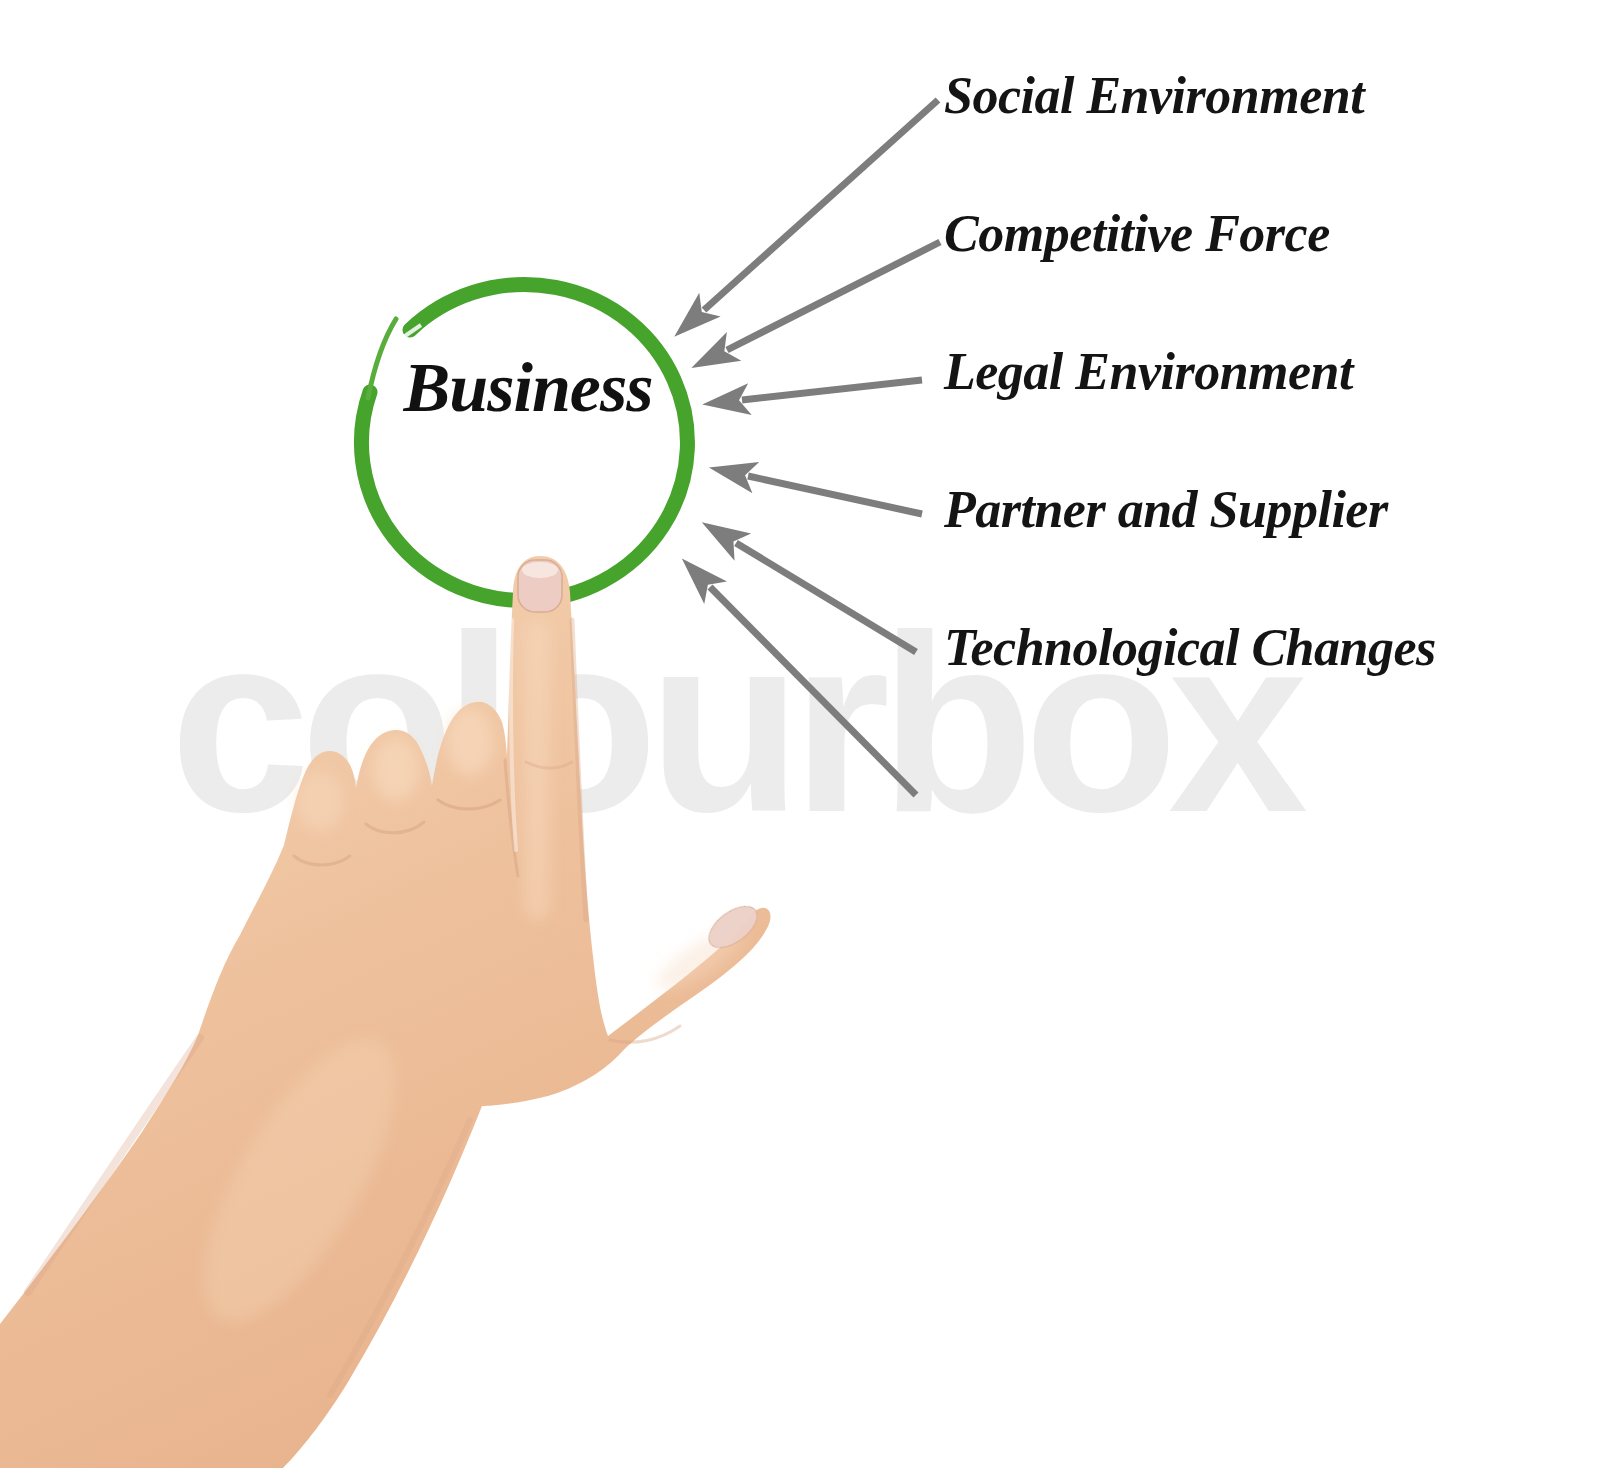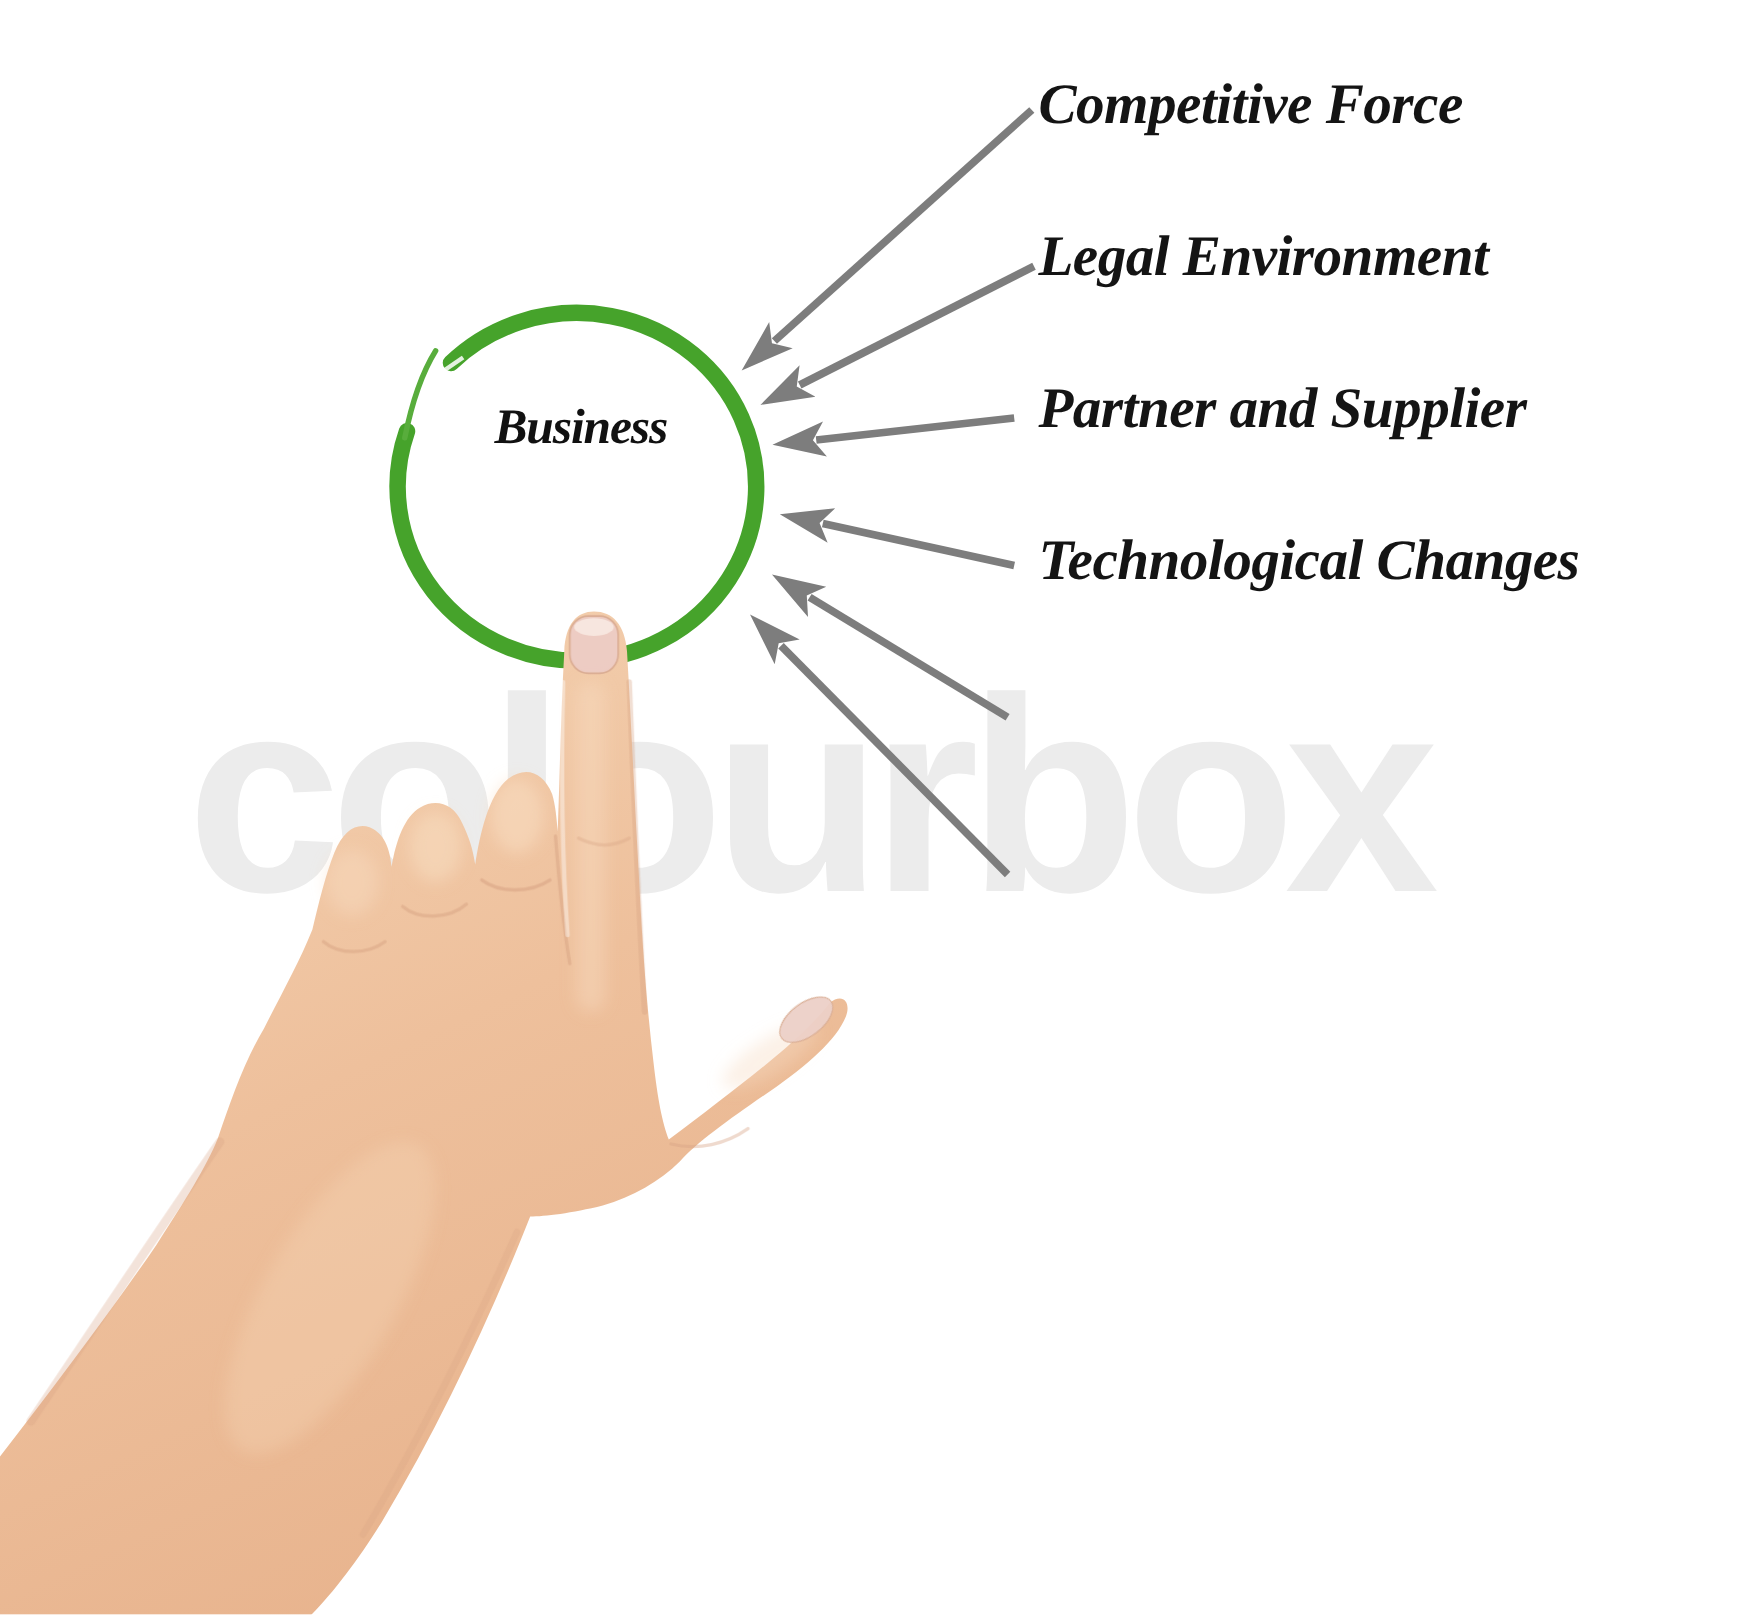--- a/index.html
+++ b/index.html
@@ -29,21 +29,21 @@
   }
   
   .hub-title{
     position:absolute;
     left:363px;top:348px;
     width:330px;
     z-index:3;
     text-align:center;
     font-weight:bold;
     font-style:italic;
-    font-size:45px;
+    font-size:70px;
     line-height:80px;
     color:#111111;
     letter-spacing:-1px;
   }
   
   .factors{
     position:absolute;
     left:944px;top:26px;
     width:640px;
     z-index:3;
@@ -161,20 +161,23 @@
       </g>
     </g>
   </svg>
 
   <div class="hub-title">
     <div>Business</div>
   </div>
 
   <div class="factors">
     <div class="factor-row">
+      <span>Social Environment</span>
+    </div>
+    <div class="factor-row">
       <span>Competitive Force</span>
     </div>
     <div class="factor-row">
       <span>Legal Environment</span>
     </div>
     <div class="factor-row">
       <span>Partner and Supplier</span>
     </div>
     <div class="factor-row">
       <span>Technological Changes</span>

